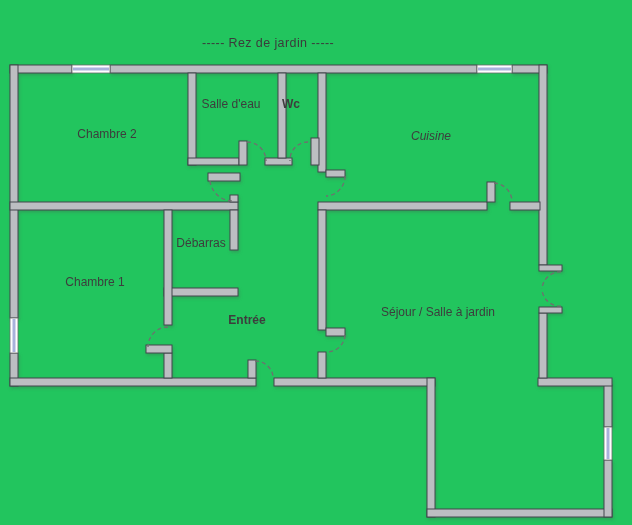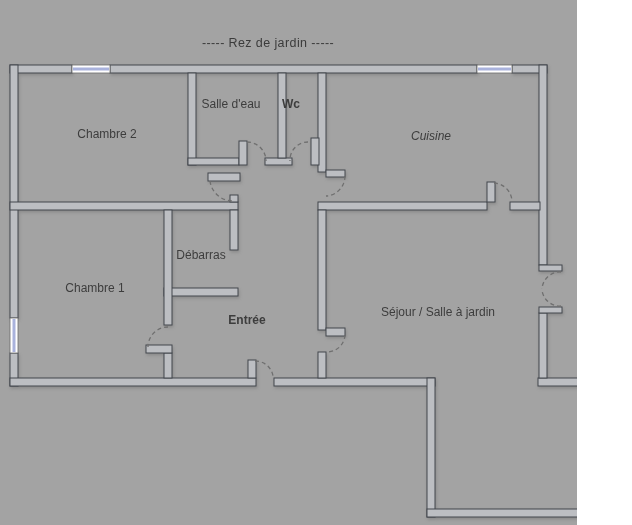--- a/index.html
+++ b/index.html
@@ -1,19 +1,19 @@
 <!DOCTYPE html>
 <html><head>
 <meta charset="utf-8">
 <style>
   html,body{margin:0;padding:0;background:#ffffff;}
   .page{
     position:relative;
-    width:577px;height:525px;
-    background:#a3a3a3;
+    width:632px;height:525px;
+    background:#22c55e;
     font-family:"Liberation Sans", sans-serif;
     overflow:hidden;
   }
   .title{
     position:absolute;
     left:268px;top:43px;
     transform:translate(-50%,-50%);
     font-size:12.5px;
     letter-spacing:0.4px;
     color:#3b3b3b;
@@ -101,18 +101,18 @@
         <path d="M 255 361 A 18 18 0 0 1 273 376" class="arc"></path>
         <path d="M 561 272 A 18 18 0 0 0 542 289" class="arc"></path>
         <path d="M 561 306 A 18 18 0 0 1 542 290" class="arc"></path>
       </g>
     </svg>
   <div id="labels">
       <span class="room-label" style="left: 107px; top: 134px;">Chambre 2</span>
       <span class="room-label" style="left: 231px; top: 104px;">Salle d'eau</span>
       <span class="room-label" style="left: 291px; top: 104px; font-weight: bold;">Wc</span>
       <span class="room-label" style="left: 431px; top: 136px; font-style: italic;">Cuisine</span>
-      <span class="room-label" style="left: 95px; top: 288px; text-align: center;">Chambre 1</span>
-      <span class="room-label" style="left: 201px; top: 243px; margin-top: 12px;">Débarras</span>
+      <span class="room-label" style="left: 95px; top: 282px; text-align: center;">Chambre 1</span>
+      <span class="room-label" style="left: 201px; top: 243px;">Débarras</span>
       <span class="room-label" style="left: 247px; top: 320px; font-weight: bold;">Entrée</span>
       <span class="room-label" style="left: 438px; top: 312px;">Séjour / Salle à jardin</span>
     </div>
 </div>
 
 </body></html>

